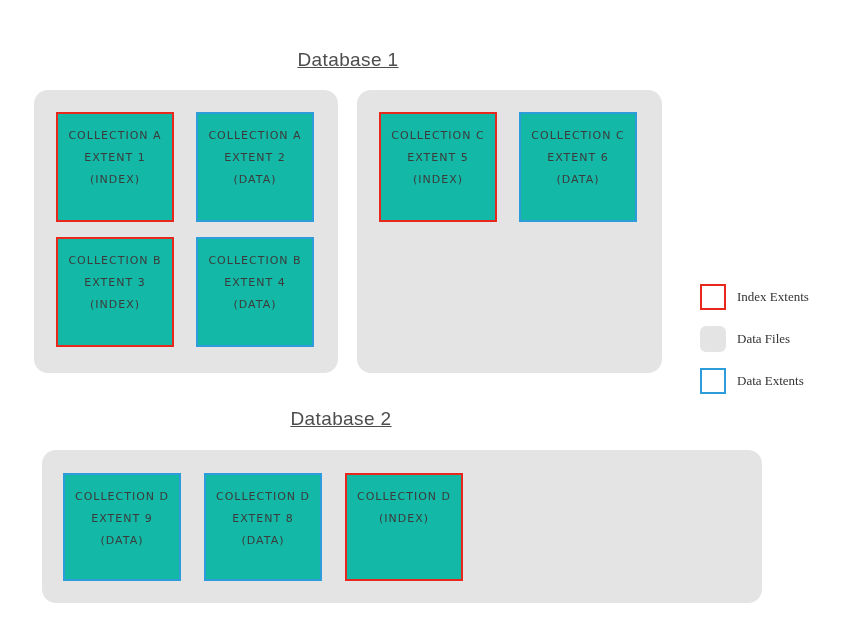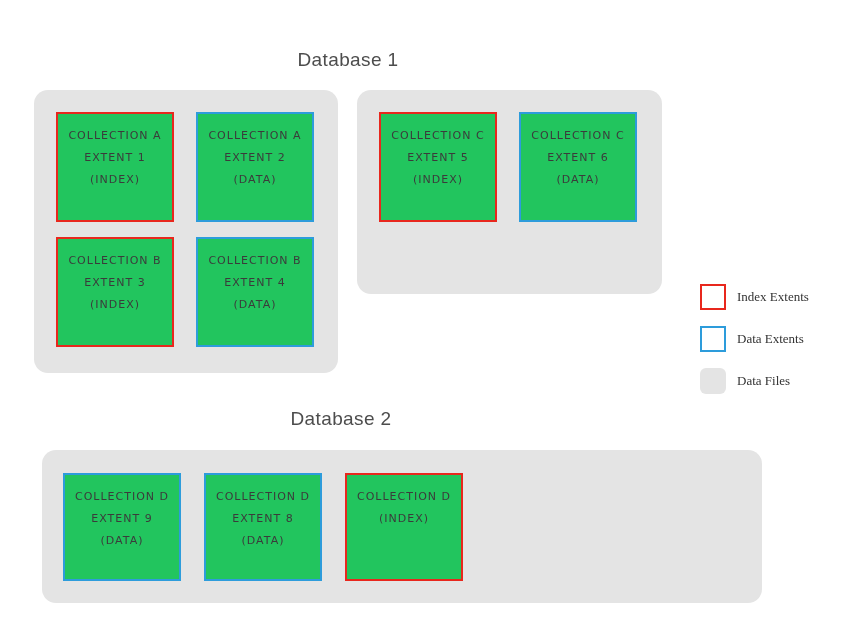--- a/index.html
+++ b/index.html
@@ -9,36 +9,37 @@
     background:#ffffff;
     font-family:"Liberation Sans", sans-serif;
     overflow:hidden;
   }
   .db-title{
     position:absolute;
     text-align:center;
     font-size:19px;
     letter-spacing:.4px;
     color:#4d4d4d;
+    text-decoration:underline;
   }
   .db-title.t1{left:34px;width:628px;top:49px;}
   .db-title.t2{left:50px;width:582px;top:408px;}
   .data-file{
     position:absolute;
     background:var(--data-file,#e4e4e4);
     border-radius:14px;
   }
   .data-file.f1{left:34px;top:90px;width:304px;height:283px;}
-  .data-file.f2{left:357px;top:90px;width:305px;height:204px;}
+  .data-file.f2{left:357px;top:90px;width:305px;height:283px;}
   .data-file.f3{left:42px;top:450px;width:720px;height:153px;}
   .extent{
     position:absolute;
     box-sizing:border-box;
     width:118px;height:110px;
-    background:#22c55e;
+    background:#14b8a6;
     border:2px solid #999;
     padding-top:11px;
     text-align:center;
   }
   .extent[data-type="index"]{border-color:var(--index-extent,#e8271d);}
   .extent[data-type="data"]{border-color:var(--data-extent,#2d9cdb);}
   .extent .l{
     font-size:11px;
     line-height:22px;
     letter-spacing:1px;
@@ -144,22 +145,22 @@
       <div class="l">(INDEX)</div>
     </div>
   </div>
 
   <div class="legend">
     <div class="legend-row">
       <div class="swatch index"></div>
       <div class="legend-label">Index Extents</div>
     </div>
     <div class="legend-row">
+      <div class="swatch file"></div>
+      <div class="legend-label">Data Files</div>
+    </div>
+    <div class="legend-row">
       <div class="swatch data"></div>
       <div class="legend-label">Data Extents</div>
-    </div>
-    <div class="legend-row">
-      <div class="swatch file"></div>
-      <div class="legend-label">Data Files</div>
     </div>
   </div>
 
 </div>
 
 </body></html>

